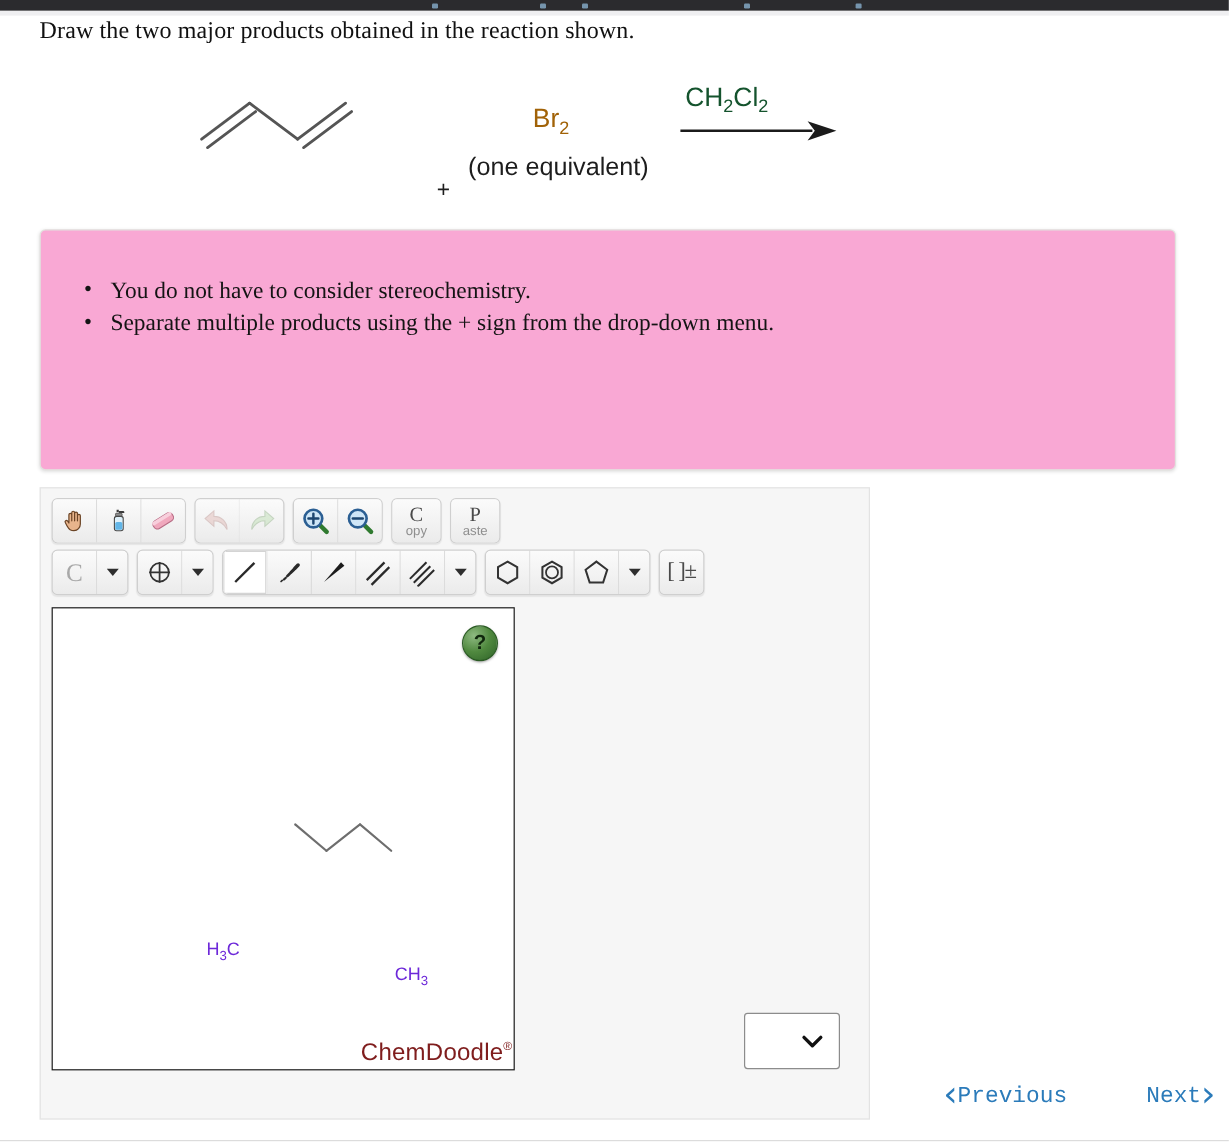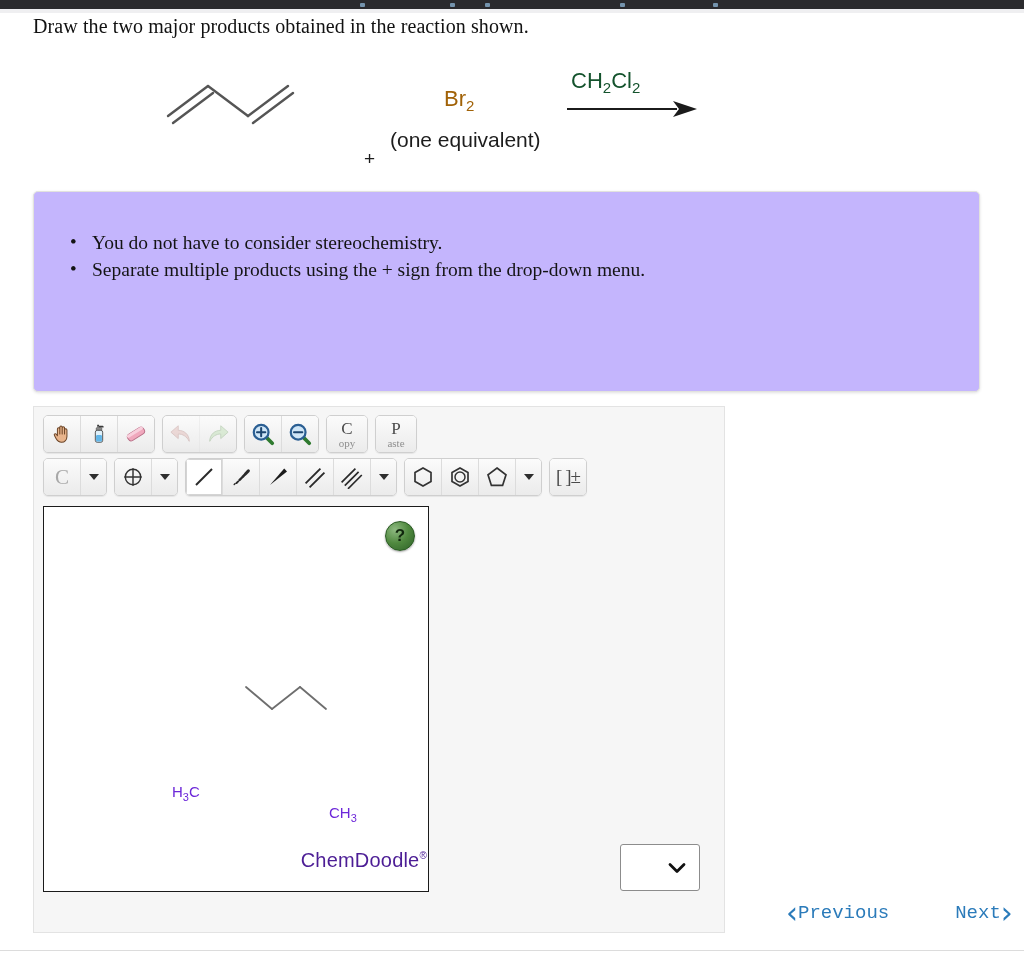--- a/index.html
+++ b/index.html
@@ -57,21 +57,21 @@
     font-family: "Liberation Sans", sans-serif;
     font-size: 22px; color: #14532d;
   }
   .rx-solvent sub { font-size: 15px; }
   .rx-arrow { position: absolute; left: 565px; top: 38px; }
 
   
   .callout {
     position: absolute; left: 33px; top: 191px;
     width: 947px; height: 201px;
-    background: #c4b5fd;
+    background: #f9a8d4;
     border: 1px solid #e2e2de;
     border-radius: 5px;
     box-shadow: 0 1px 3px rgba(0,0,0,.12);
     box-sizing: border-box;
   }
   .callout ul {
     margin: 0; padding: 38px 0 0 58px;
     list-style: none;
   }
   .callout li {
@@ -129,21 +129,21 @@
     border-top: 6px solid #2e2e2e;
   }
 
   
   .cpbtn { flex-direction: column; line-height: 1; }
   .cpbtn .big {
     font-family: "Liberation Serif", serif;
     font-size: 17px; color: #4a4a4a; font-weight: 400;
   }
   .cpbtn .sml {
-    font-family: Liberation Serif, serif;
+    font-family: Liberation Sans, sans-serif;
     font-size: 11px; color: #8e8e8e; margin-top: 1px;
   }
 
   .atom-c {
     font-family: "Liberation Serif", serif;
     font-size: 21px; color: #a8a8a8;
   }
   .charge-tool {
     font-family: "Liberation Serif", serif;
     font-size: 19px; color: #4a4a4a; letter-spacing: -1px;
@@ -164,23 +164,23 @@
     background: radial-gradient(circle at 32% 28%, #8fba82 0%, #50893f 48%, #2d6127 100%);
     border: 1px solid #2a5a23;
     display: flex; align-items: center; justify-content: center;
     color: #10270d;
     font-family: "Liberation Sans", sans-serif;
     font-size: 17px; font-weight: bold;
     cursor: pointer;
     box-shadow: 0 1px 2px rgba(0,0,0,.35);
   }
   .cd-logo {
-    position: absolute; right: 1px; bottom: 19px;
-    font-family: "Liberation Sans", sans-serif;
-    font-size: 20px; color: #4c1d95; letter-spacing: .2px;
+    position: absolute; right: 1px; bottom: 2px;
+    font-family: "Liberation Sans", sans-serif;
+    font-size: 20px; color: #7f1d1d; letter-spacing: .2px;
   }
   .cd-logo sup { font-size: 10px; }
 
   
   .mol-label {
     position: absolute;
     font-family: Liberation Sans, sans-serif;
     font-size: 15px; color: #6d28d9;
   }
   .mol-label sub { font-size: 11px; }

